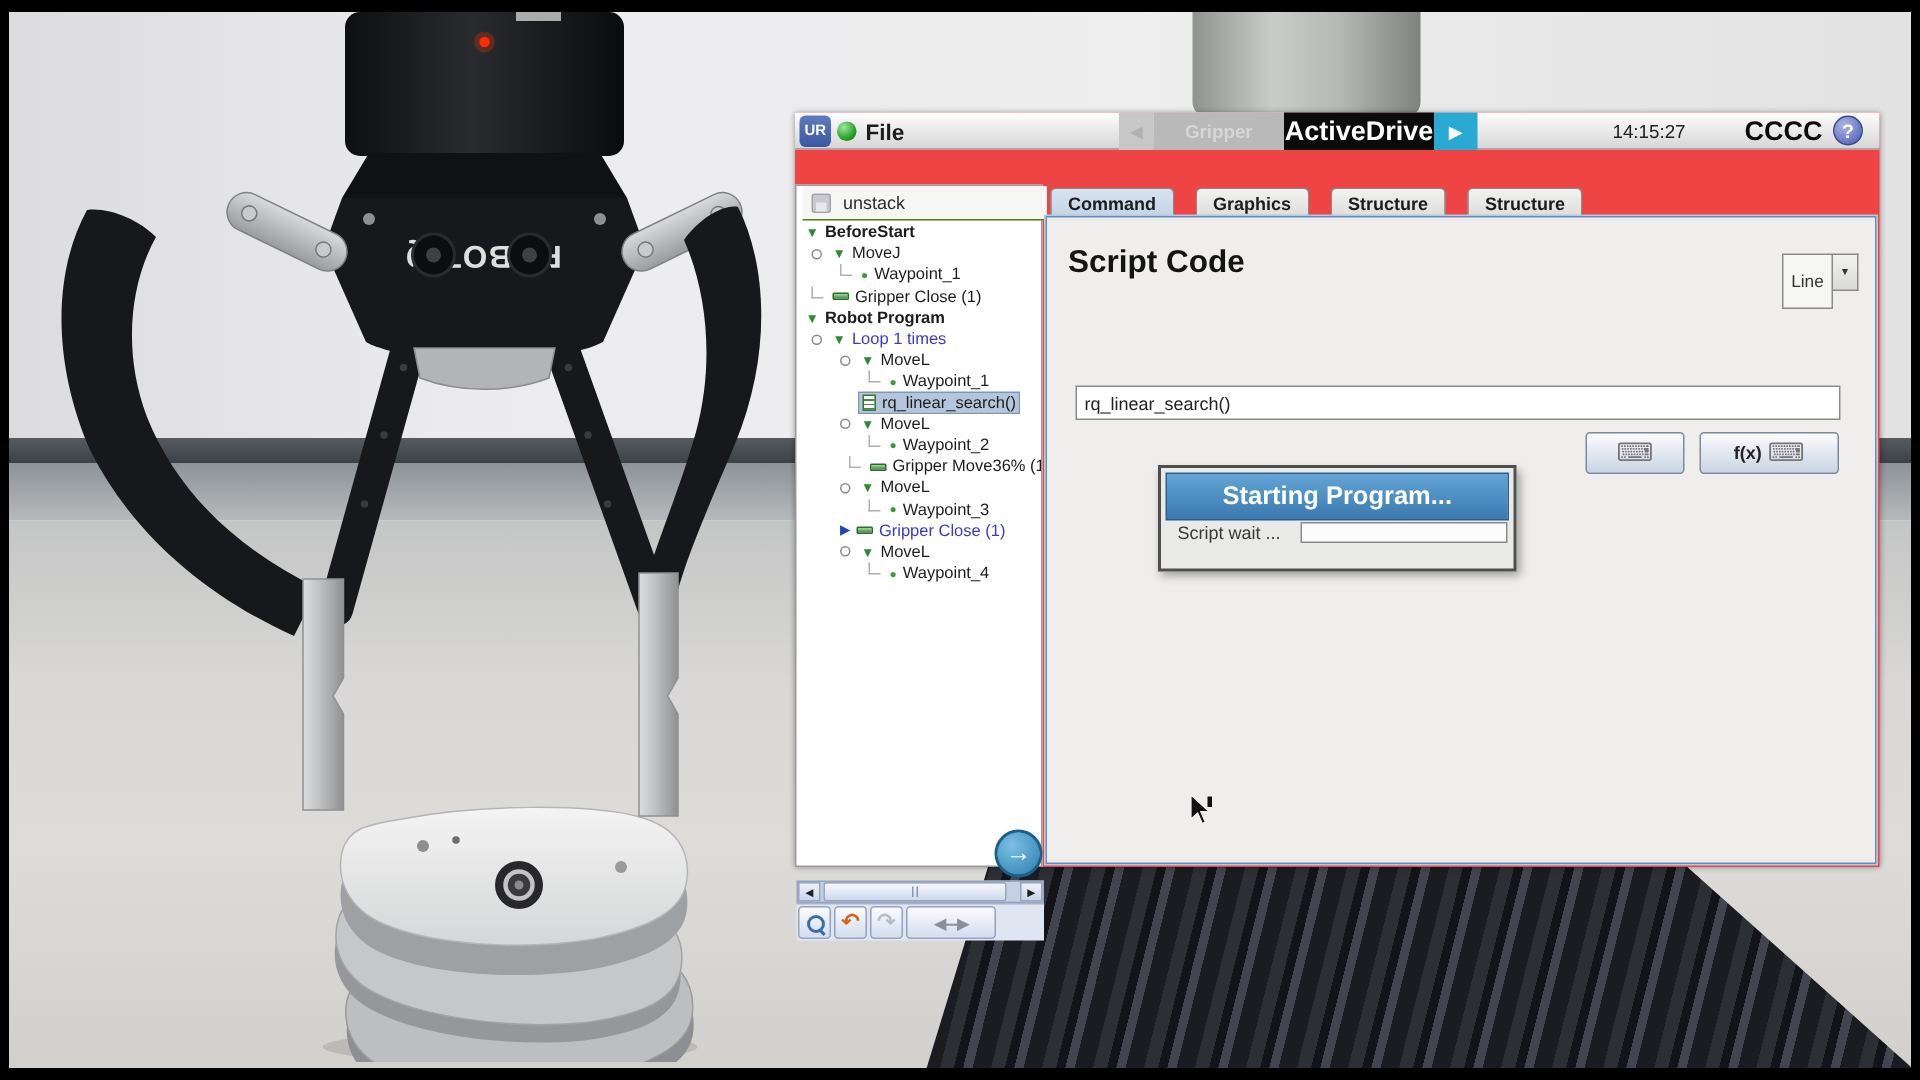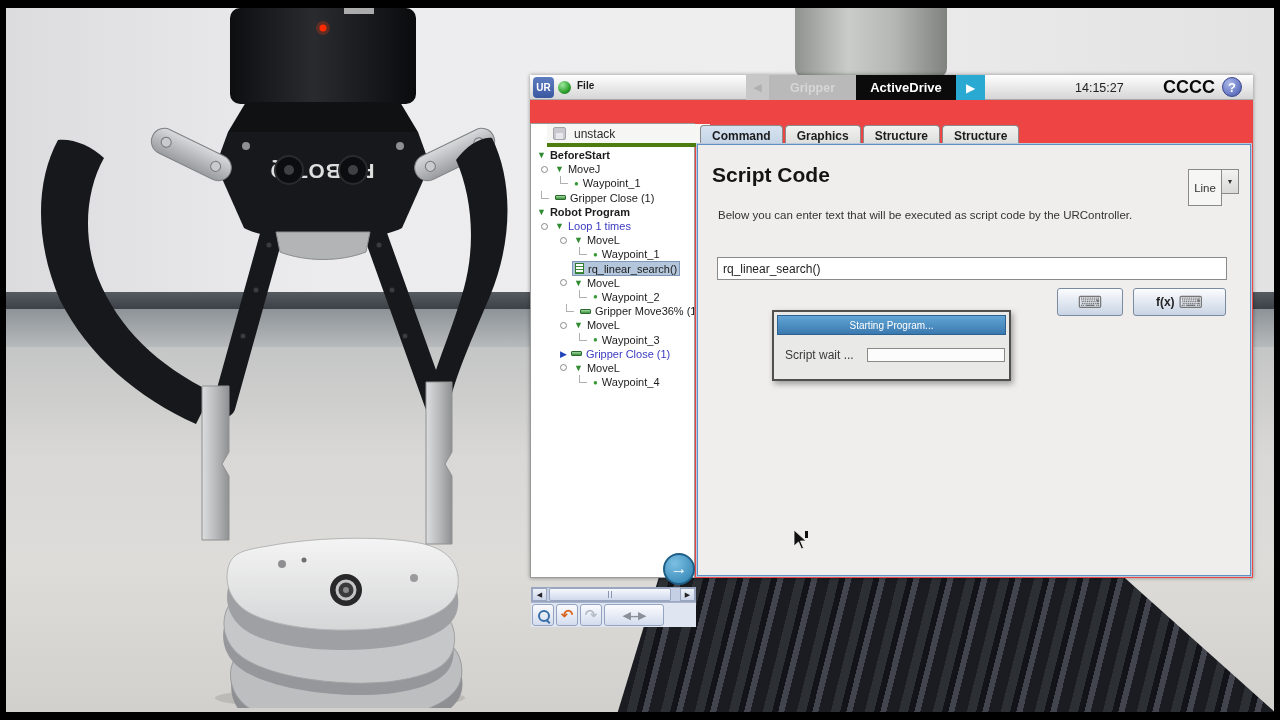--- a/index.html
+++ b/index.html
@@ -26,49 +26,49 @@
     font-size:12px; color:#1c1c1c; box-shadow:0 0 4px rgba(0,0,0,.4); }
 
   
   .topbar { position:absolute; left:0; top:0; width:723px; height:25px;
     background:linear-gradient(#fefefe,#d6d6d6); border-bottom:1px solid #a8a8a8; }
   .ur-logo { position:absolute; left:3px; top:2px; width:21px; height:21px; border-radius:4px;
     background:linear-gradient(#5d7cc0,#3a57a0); color:#fff; font-weight:bold; font-size:10px;
     display:flex; align-items:center; justify-content:center; }
   .file-orb { position:absolute; left:28px; top:6px; width:13px; height:13px; border-radius:50%;
     background:radial-gradient(circle at 35% 30%,#9fe89f,#2ca02c 60%,#146014); }
-  .file-label { position:absolute; left:47px; top:5px; font-weight:bold; font-size:10px; }
+  .file-label { position:absolute; left:47px; top:5px; font-weight:bold; font-size:15px; }
   .segbar { position:absolute; left:216px; top:0; height:25px; display:flex; }
   .seg-back { width:23px; height:25px; background:#c7c7c7; color:#b0b0b0; font-size:11px;
     display:flex; align-items:center; justify-content:center; }
   .seg-gripper { width:87px; height:25px; background:#b9b9b9; color:#d6d6d6; font-weight:bold;
     display:flex; align-items:center; justify-content:center; font-size:12.5px; }
   .seg-active { width:100px; height:25px; background:#0b0b0b; color:#fff; font-weight:bold;
-    display:flex; align-items:center; justify-content:center; font-size:13px; }
+    display:flex; align-items:center; justify-content:center; font-size:18px; }
   .seg-fwd { width:29px; height:25px; background:#2aa9d3; color:#fff; font-size:12px;
     display:flex; align-items:center; justify-content:center; }
   .clock { position:absolute; left:545px; top:6px; font-size:12.5px; color:#222; }
   .brand { position:absolute; left:633px; top:2px; font-size:18px; font-weight:bold; letter-spacing:0; color:#0a0a0a; }
   .help-btn { position:absolute; left:692px; top:2px; width:20px; height:20px; border-radius:50%;
     background:radial-gradient(circle at 35% 30%,#aab6e8,#6e7ec8 60%,#46549c);
     border:1px solid #3a478c; color:#fff; font-weight:bold; font-size:13px;
     display:flex; align-items:center; justify-content:center; }
 
   
   .maintabs { position:absolute; left:2px; top:29px; height:19px; display:flex; gap:2px; }
   .mtab { height:19px; padding:0 12px; border:1px solid #8a8a8a; border-bottom:none; border-radius:4px 4px 0 0;
     background:linear-gradient(#f4f4f3,#dededd); font-weight:bold; font-size:12px;
     display:flex; align-items:center; }
   .mtab.sel { background:linear-gradient(#d7e2ef,#c3d4e6); }
 
   
   .tree-panel { position:absolute; left:0; top:48px; width:165px; height:455px; background:#fff;
     border:1px solid #9a9a9a; }
-  .tree-header { position:absolute; left:16px; top:0; width:163px; height:23px; background:#f6f6f5;
-    border-bottom:4px solid #4d7c0f; display:flex; align-items:center; }
+  .tree-header { position:absolute; left:4px; top:0; width:163px; height:23px; background:#f6f6f5;
+    border-bottom:1px solid #4d7c0f; display:flex; align-items:center; }
   .floppy { width:13px; height:13px; margin-left:6px; background:#c9c9cf; border:1px solid #a3a3ab;
     border-radius:2px; position:relative; }
   .floppy::after { content:""; position:absolute; left:2px; top:5px; width:7px; height:6px; background:#e8e8ec; }
   .tree-header-label { margin-left:8px; font-size:12px; color:#2c2c2c; }
   .tree-body { position:absolute; left:0; top:24px; width:163px; height:390px; overflow:hidden; }
   .trow { display:flex; align-items:center; height:14.2px; font-size:11px; white-space:nowrap; }
   .trow .wrap { display:flex; align-items:center; height:13px; padding:0 2px; }
   .trow.selected .wrap { background:#b4c6db; outline:1px solid #7e97b6; }
   .trow.bold { font-weight:bold; }
   .trow.blue { color:#3a3ac0; }
@@ -105,21 +105,21 @@
   .mag::after { content:""; position:absolute; left:9px; top:9px; width:2px; height:5px;
     background:#3a6ea8; transform:rotate(-45deg); }
   .undo-g { color:#d8611a; font-size:15px; font-weight:bold; line-height:14px; }
   .redo-g { color:#b6bcc6; font-size:15px; font-weight:bold; line-height:14px; }
   .step-g { color:#8b8f98; font-size:11px; font-weight:bold; letter-spacing:-1px; }
   .next-circle { position:absolute; left:132px; top:429px; width:32px; height:32px; border-radius:50%;
     background:radial-gradient(circle at 35% 30%,#7cc0e2,#4795c2 65%,#2d7aa8); border:2px solid #1e5f88;
     color:#fff; display:flex; align-items:center; justify-content:center; font-size:17px; font-weight:bold; }
 
   
-  .subtabs { position:absolute; left:170px; top:50px; height:20px; display:flex; gap:2px; }
+  .subtabs { position:absolute; left:170px; top:50px; height:20px; display:flex; gap:14px; }
   .stab { height:20px; padding:0 11px; border:1px solid #8a8a8a; border-bottom:none; border-radius:4px 4px 0 0;
     background:linear-gradient(#f2f2f1,#dcdcdb); font-weight:bold; font-size:12px; display:flex; align-items:center; }
   .stab.sel { background:linear-gradient(#d7e2ef,#c3d4e6); }
   .cmd-panel { position:absolute; left:167px; top:69px; width:554px; height:432px; background:#efeeec;
     border:1px solid #5d8fc2; outline:1px solid #b9c8da; }
   .cmd-title { position:absolute; left:182px; top:88px; font-size:21px; font-weight:bold; color:#141414; }
   .combo { position:absolute; left:658px; top:94px; height:25px; display:flex; }
   .combo-val { width:34px; height:37px; background:#f6f6f5; border:1px solid #8a8a8a; font-size:11.5px;
     display:flex; align-items:center; justify-content:center; color:#333; }
   .combo-arrow { width:17px; height:25px; background:linear-gradient(#f2f2f1,#d9d9d8); border:1px solid #8a8a8a;
@@ -130,23 +130,23 @@
   .kb-btn { position:absolute; top:213px; height:28px; border:1px solid #7a8aa0; border-radius:3px;
     background:linear-gradient(#fbfcfe,#c9d4e4); display:flex; align-items:center; justify-content:center; gap:4px; }
   .kb1 { left:527px; width:66px; }
   .kb2 { left:603px; width:93px; }
   .kb-glyph { font-size:17px; color:#777; }
   .fx-label { font-size:12px; font-weight:bold; color:#222; }
 
   
   .dialog { position:absolute; left:242px; top:235px; width:239px; height:71px; background:#e9e9e8;
     border:2px solid #4f4f4f; box-shadow:2px 3px 6px rgba(0,0,0,.35); }
-  .dialog-title { position:absolute; left:3px; top:3px; width:229px; height:20px;
-    background:linear-gradient(#63a5d6,#3a79af); border:1px solid #2d618d; color:#fff; font-weight:normal;
-    font-size:10px; display:flex; align-items:center; justify-content:center; }
+  .dialog-title { position:absolute; left:3px; top:3px; width:229px; height:32px;
+    background:linear-gradient(#63a5d6,#3a79af); border:1px solid #2d618d; color:#fff; font-weight:bold;
+    font-size:17px; display:flex; align-items:center; justify-content:center; }
   .dialog-msg { position:absolute; left:11px; top:36px; font-size:12px; color:#3a3a3a; }
   .progress { position:absolute; left:93px; top:36px; width:138px; height:14px; background:#fcfcfc;
     border:1px solid #8a8a8a; }
 
   .cursor { position:absolute; left:263px; top:454px; }
 </style>
 </head>
 <body>
 
 <div class="stage">
@@ -422,21 +422,20 @@
       <div class="stab">Structure</div>
       <div class="stab">Structure</div>
     </div>
 
     <div class="cmd-panel"></div>
     <div class="cmd-title">Script Code</div>
     <div class="combo">
       <div class="combo-val">Line</div>
       <div class="combo-arrow">▼</div>
     </div>
-    <div class="cmd-desc">Below you can enter text that will be executed as script code by the URController.</div>
     <div class="script-input">rq_linear_search()</div>
     <div class="kb-btn kb1">
       <span class="kb-glyph">⌨</span>
     </div>
     <div class="kb-btn kb2">
       <span class="fx-label">f(x)</span>
       <span class="kb-glyph">⌨</span>
     </div>
 
     <div class="dialog">

